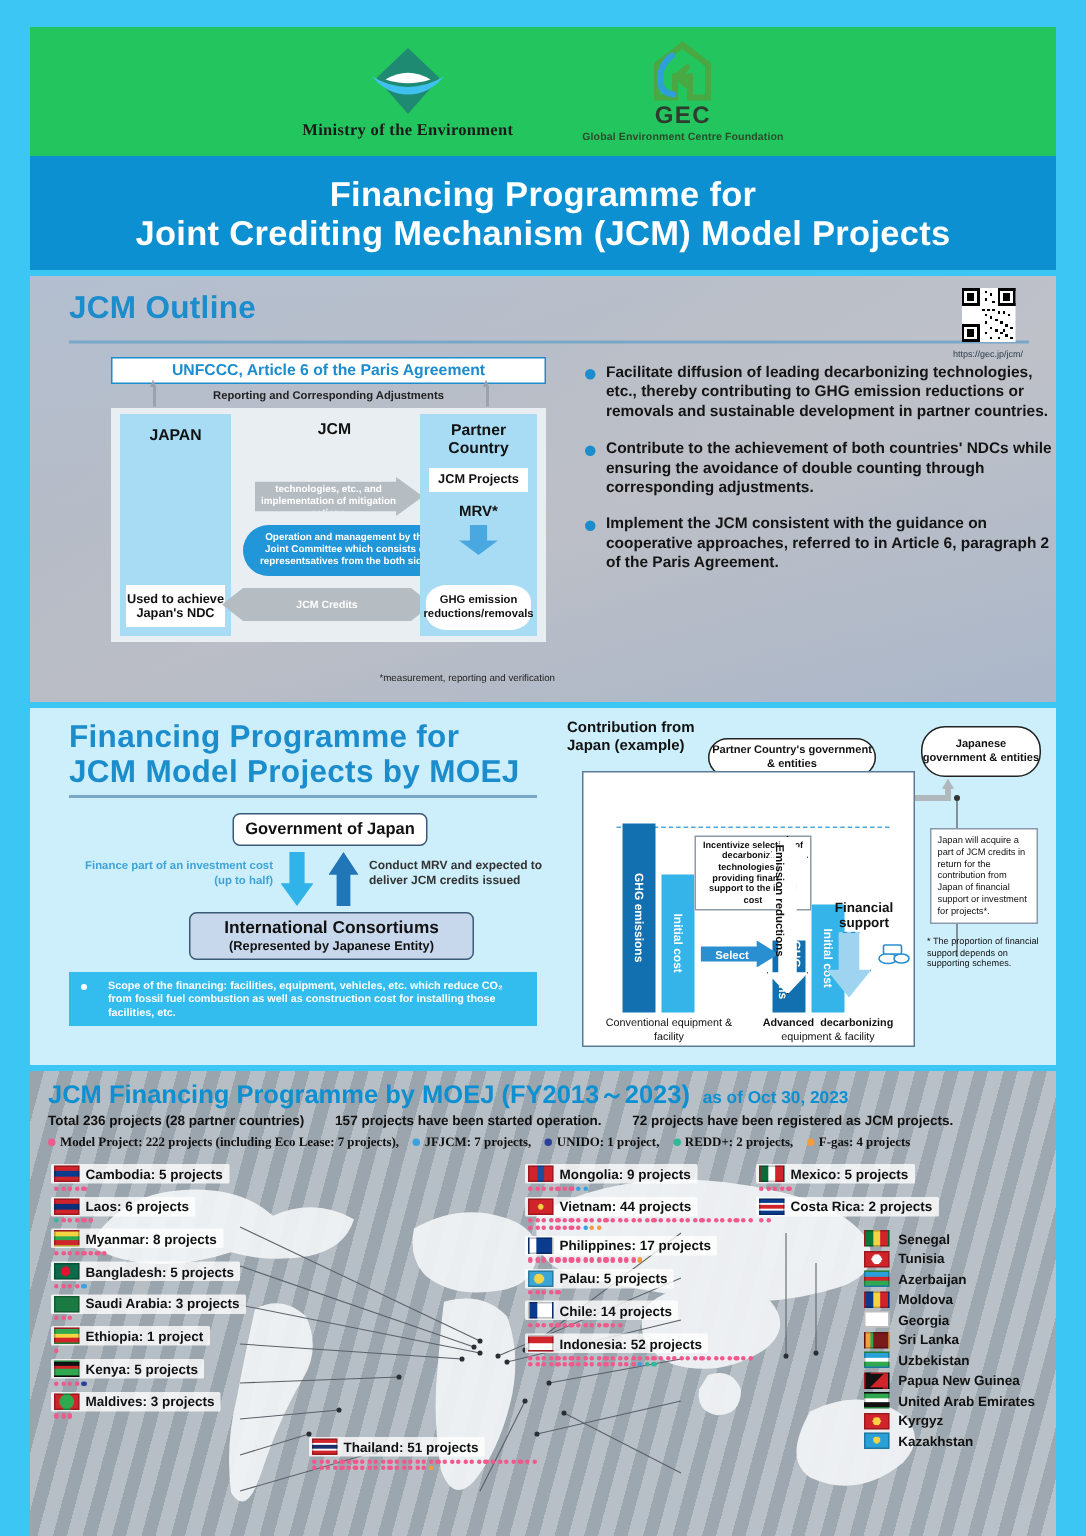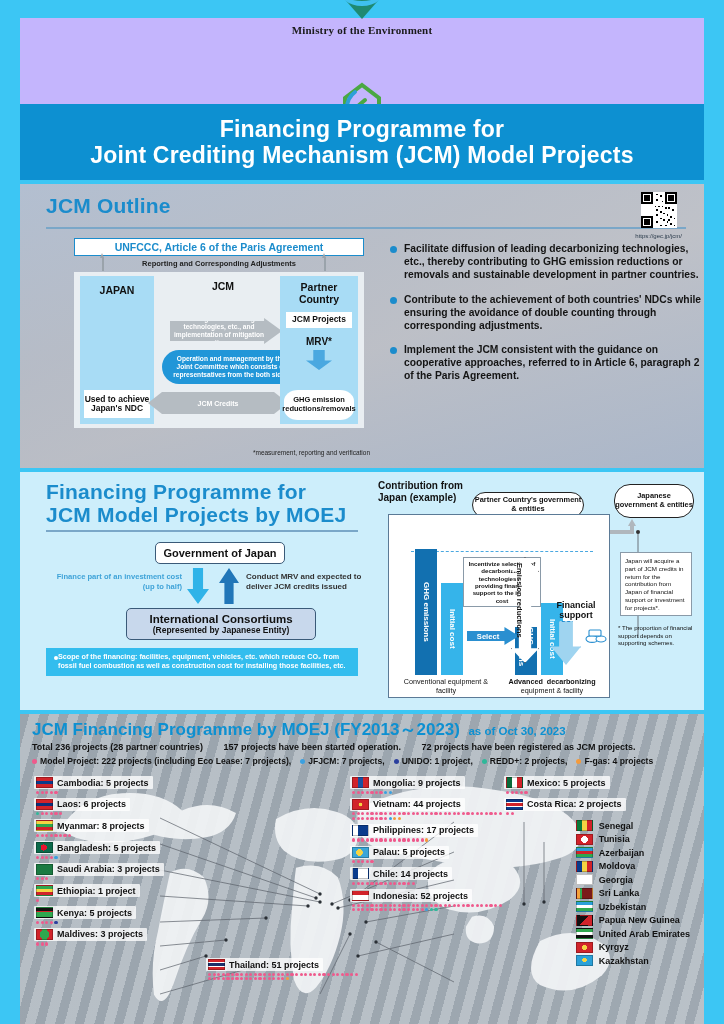--- a/index.html
+++ b/index.html
@@ -7,21 +7,21 @@
   body {
     width: 724px; height: 1024px;
     font-family: "Liberation Sans", sans-serif;
     overflow: hidden; position: relative;
   }
   .page { position: absolute; inset: 0; background: #3cc6f4; }
 
   
   .logo-band {
     position: absolute; left: 20px; top: 18px; width: 684px; height: 86px;
-    background: #c4b5fd; display: flex; align-items: center; justify-content: center; gap: 46px; flex-direction: column;
+    background: #22c55e; display: flex; align-items: center; justify-content: center; gap: 46px;
   }
   .logo-unit { display: flex; flex-direction: column; align-items: center; }
   .moej-mark { width: 54px; height: 50px; position: relative; }
   .moej-caption { font-family: "Liberation Serif", serif; font-weight: bold; font-size: 11px; color: #1a1a1a; margin-top: 2px; letter-spacing: .2px; }
   .gec-mark { width: 42px; height: 42px; }
   .gec-word { font-family: "Liberation Sans", sans-serif; font-weight: bold; font-size: 16px; color: #2f3b2e; letter-spacing: 1px; line-height: 1; margin-top: 1px;}
   .gec-caption { font-size: 7px; font-weight: bold; color: #2a4a2a; margin-top: 2px; letter-spacing: .1px; }
 
   
   .title-bar {
@@ -113,21 +113,21 @@
     display:flex; flex-direction:column; align-items:center; justify-content:center; line-height:1.15;
   }
   .cons-box .t1 { font-size: 11.5px; font-weight: bold; color:#111; }
   .cons-box .t2 { font-size: 8.5px; font-weight: bold; color:#111; }
   .arr-down { position:absolute; left: 167px; top: 96px; width: 22px; height: 36px; background:#2fb3e8; clip-path: polygon(27% 0, 73% 0, 73% 58%, 100% 58%, 50% 100%, 0 58%, 27% 58%); }
   .arr-up { position:absolute; left: 199px; top: 96px; width: 20px; height: 36px; background:#2176b8; clip-path: polygon(50% 0, 100% 42%, 73% 42%, 73% 100%, 27% 100%, 27% 42%, 0 42%); }
   .cap-l { position:absolute; left: 24px; top: 100px; width: 138px; text-align:right; font-size: 7.6px; font-weight:bold; color:#3fa3d8; line-height:1.3; }
   .cap-r { position:absolute; left: 226px; top: 100px; width: 120px; font-size: 8px; font-weight:bold; color:#333; line-height:1.3; }
 
   .scope { position:absolute; left: 26px; top: 176px; width: 312px; padding: 5px 8px; background:#33bdee; }
-  .scope .row { display:flex; gap:0; margin-bottom: 4px; }
+  .scope .row { display:flex; gap:14px; margin-bottom: 4px; }
   .scope .row:last-child { margin-bottom:0; }
   .scope .d { width: 4px; height:4px; border-radius:50%; background:#fff; flex:0 0 4px; margin-top:3px; }
   .scope .t { font-size: 7.2px; color:#fff; font-weight:bold; line-height:1.22; }
 
   
   .contrib { position:absolute; left: 356px; top: 6px; width: 322px; height: 226px; }
   .c-title { position:absolute; left:2px; top:2px; font-size:10px; font-weight:bold; color:#111; line-height:1.18; }
   .c-frame { position:absolute; left: 12px; top: 36px; width: 222px; height: 184px; border:1.2px solid #5b7a96; background:#fff; }
   .pill {
     position:absolute; background:#fff; border:1.4px solid #222; border-radius: 16px;
@@ -164,21 +164,21 @@
     background:
       linear-gradient(115deg, rgba(255,255,255,0) 0%, rgba(255,255,255,0.05) 100%),
       repeating-linear-gradient(105deg, #9aa4ad 0px, #9aa4ad 9px, #b6bec5 9px, #b6bec5 19px),
       #a8b2ba;
   }
   .s3-head { position:absolute; left: 12px; top: 4px; }
   .s3-t1 { font-size: 17px; font-weight: bold; color: #0d90d1; display:inline; }
   .s3-t2 { font-size: 11.5px; font-weight: bold; color: #0d90d1; display:inline; margin-left: 4px; }
   .s3-line { position:absolute; left: 12px; top: 28px; font-size: 9px; font-weight: bold; color:#111; }
   .s3-line span { margin-right: 18px; }
-  .s3-legend { position:absolute; left: 12px; top: 42px; display:flex; align-items:center; font-size: 8.6px; font-weight:bold; color:#111; gap: 3px; flex-wrap: nowrap; }
+  .s3-legend { position:absolute; left: 12px; top: 42px; display:flex; align-items:center; font-size: 8.6px; font-weight:bold; color:#111; gap: 3px; flex-wrap: nowrap; font-family: Liberation Serif, serif; }
   .lg { display:flex; align-items:center; gap:3px; margin-right: 6px; }
   .lg i { width:5px; height:5px; border-radius:50%; display:inline-block; }
 
   .cl { position:absolute; display:flex; flex-direction: column; }
   .cl-row { display:flex; align-items:center; gap:4px; background: rgba(255,255,255,0.78); padding: 1px 4px 1px 2px; border-radius:1px; width: fit-content; }
   .flag { width: 17px; height: 11px; flex:0 0 17px; border: .5px solid rgba(0,0,0,.25); }
   .cname { font-size: 9px; font-weight: bold; color:#111; white-space: nowrap; }
   .dots { display:flex; flex-wrap: wrap; width: 108px; gap: 1.4px; margin: 1.5px 0 4px 2px; }
   .dots.w-wide { width: 150px; }
   .dots i { width: 3.2px; height: 3.2px; border-radius:50%; display:block; }

